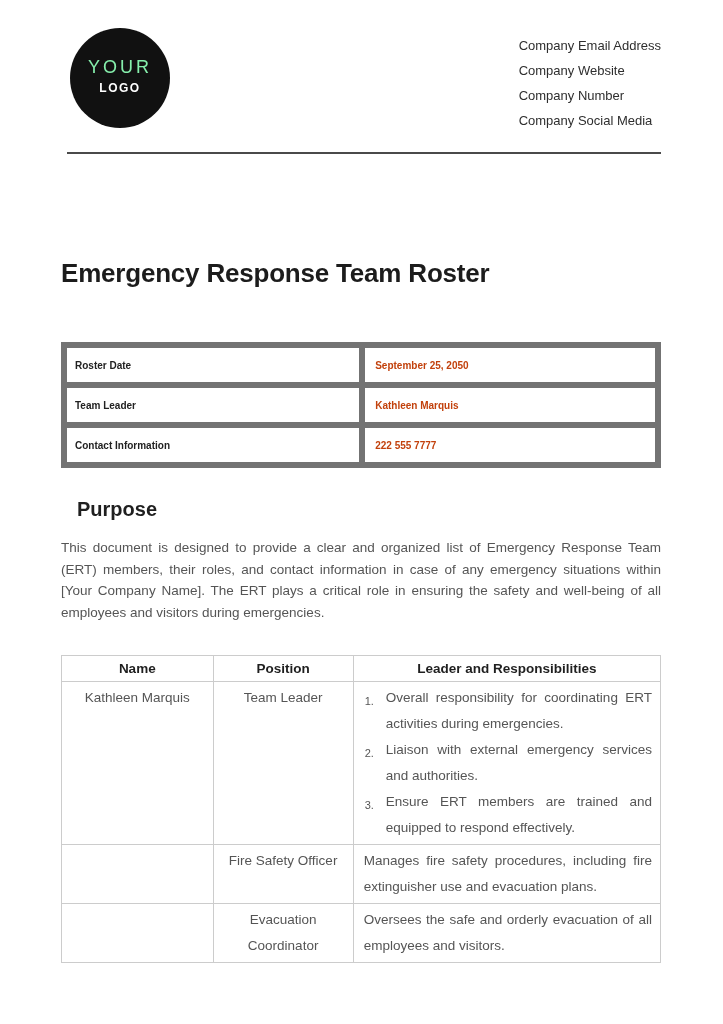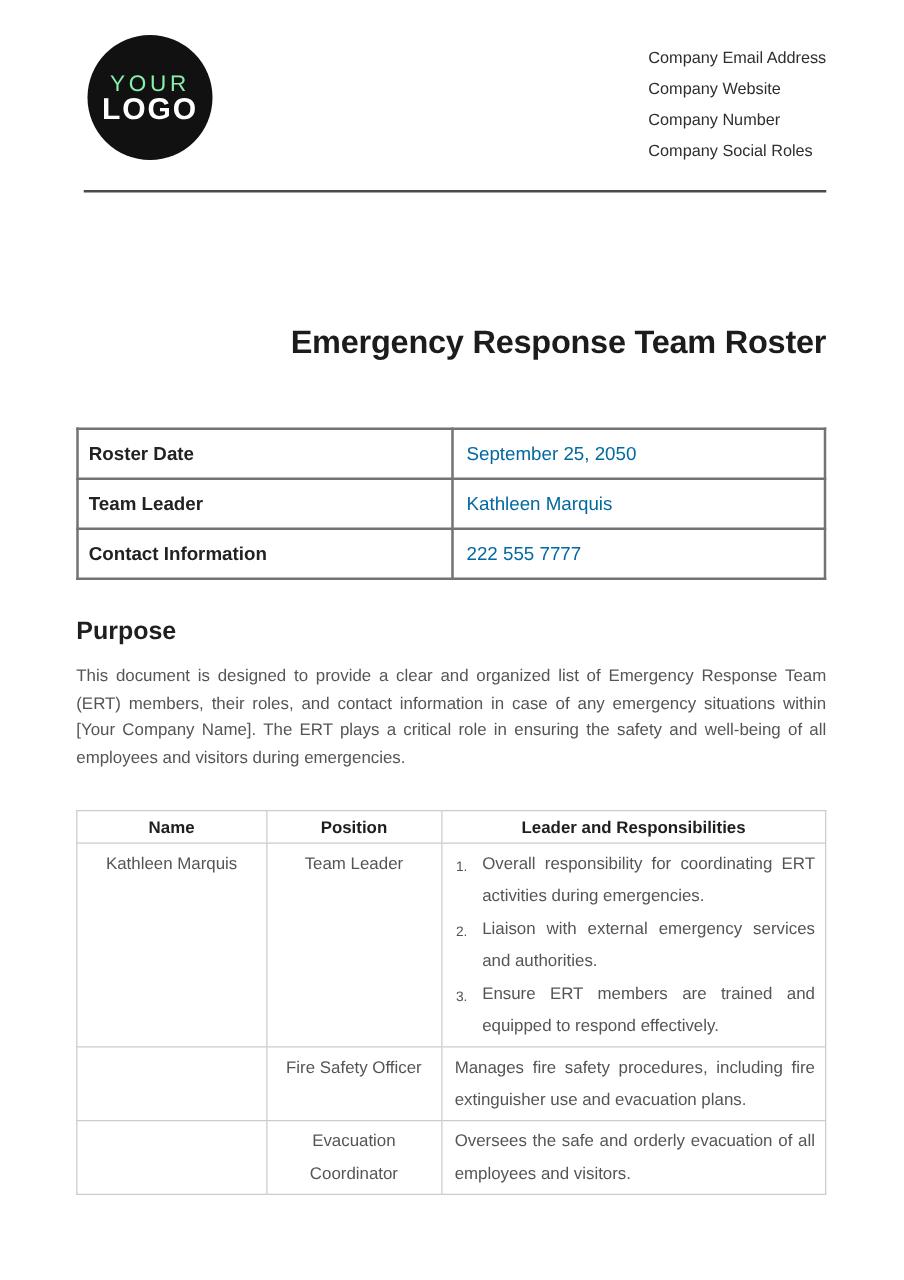--- a/index.html
+++ b/index.html
@@ -15,39 +15,39 @@
 
   
   .header { display: flex; justify-content: space-between; align-items: flex-start; padding-top: 28px; }
   .logo {
     width: 100px; height: 100px; border-radius: 50%;
     background: #111111; color: #ffffff;
     display: flex; flex-direction: column; align-items: center; justify-content: center;
     margin-left: 9px;
   }
   .logo .l1 { font-size: 18px; letter-spacing: 3px; color: #86efac; font-weight: 400; line-height: 20px; }
-  .logo .l2 { font-size: 24px; letter-spacing: 1.5px; font-weight: 700; line-height: 22px; }
+  .logo .l2 { font-size: 12px; letter-spacing: 1.5px; font-weight: 700; line-height: 22px; }
   .contact { font-size: 13px; color: #2e2e2e; line-height: 25px; padding-top: 5px; }
   .contact div { white-space: nowrap; }
   .rule { height: 2px; background: #4a4a4a; margin: 19px 0 0 6px; }
 
   
   .title {
-    text-align: right; font-size: 26px; font-weight: 700; color: #1c1c1c;
+    text-align: left; font-size: 26px; font-weight: 700; color: #1c1c1c;
     letter-spacing: -0.2px; line-height: 30px; margin: 104px 0 0 0;
   }
 
   
   .info-table { width: 100%; border-collapse: collapse; table-layout: fixed; margin-top: 54px; }
-  .info-table td { border: 2px solid #737373; font-size: 15px; height: 40px; padding: 0 8px; }
+  .info-table td { border: 6px solid #737373; font-size: 10px; height: 40px; padding: 0 8px; }
   .info-table td.label { font-weight: 700; color: #222222; }
-  .info-table td.value { color: #0369a1; padding-left: 10px; }
+  .info-table td.value { color: #c2410c; padding-left: 10px; font-weight: bold; }
 
   
-  .section-heading { font-size: 20px; font-weight: 700; color: #1f1f1f; line-height: 23px; margin: 0; }
+  .section-heading { font-size: 20px; font-weight: 700; color: #1f1f1f; line-height: 23px; margin: 16px; }
   .purpose-heading { margin-top: 30px; }
   .purpose-body {
     font-size: 13.5px; color: #555555; line-height: 21.5px;
     text-align: justify; margin-top: 13px;
   }
   .members-heading { margin-top: 39px; }
 
   
   .members-table { width: 100%; border-collapse: collapse; table-layout: fixed; margin-top: 32px; }
   .members-table th, .members-table td { border: 1px solid #cccccc; }
@@ -69,21 +69,21 @@
 
   <div class="header">
     <div class="logo">
       <span class="l1">YOUR</span>
       <span class="l2">LOGO</span>
     </div>
     <div class="contact">
       <div>Company Email Address</div>
       <div>Company Website</div>
       <div>Company Number</div>
-      <div>Company Social Roles</div>
+      <div>Company Social Media</div>
     </div>
   </div>
   <div class="rule"></div>
 
   <h1 class="title">Emergency Response Team Roster</h1>
 
   <table class="info-table">
     <colgroup>
         <col style="width:50.2%">
         <col style="width:49.8%">

